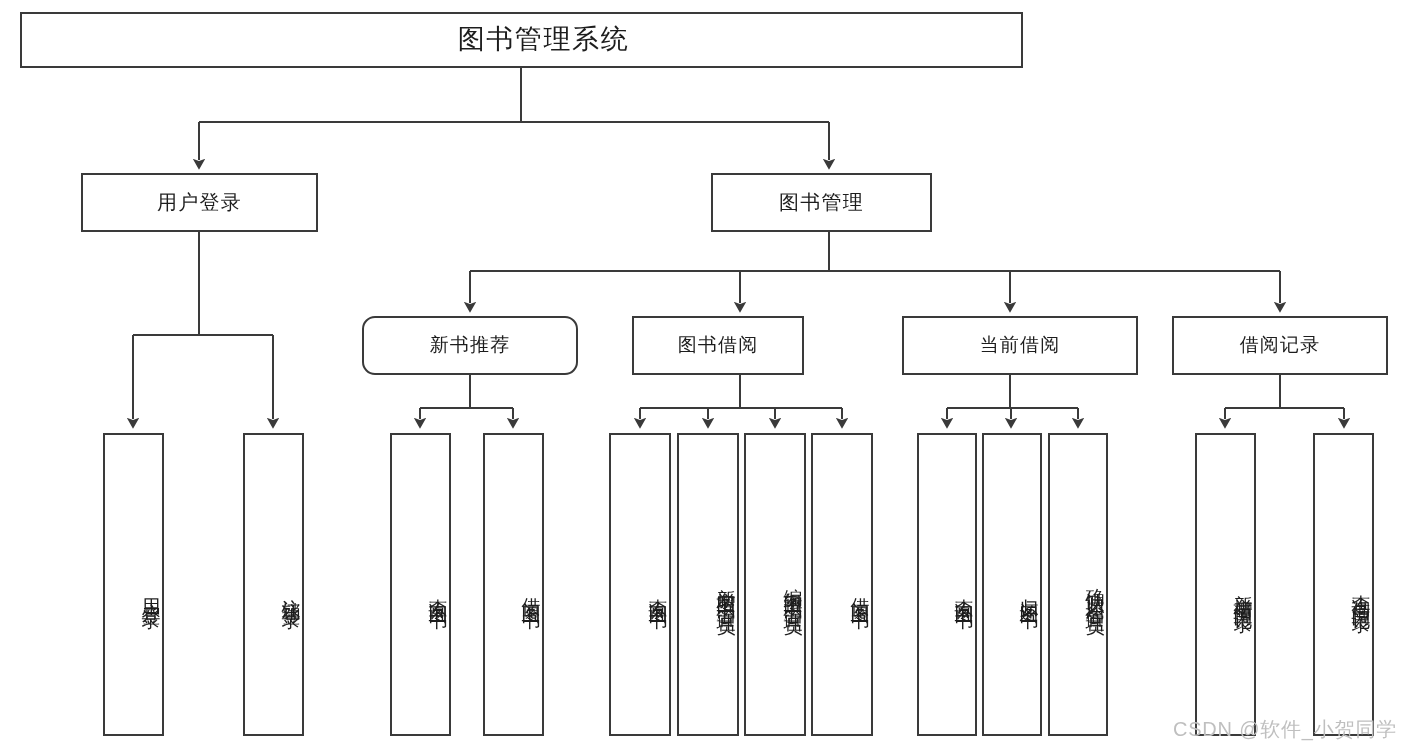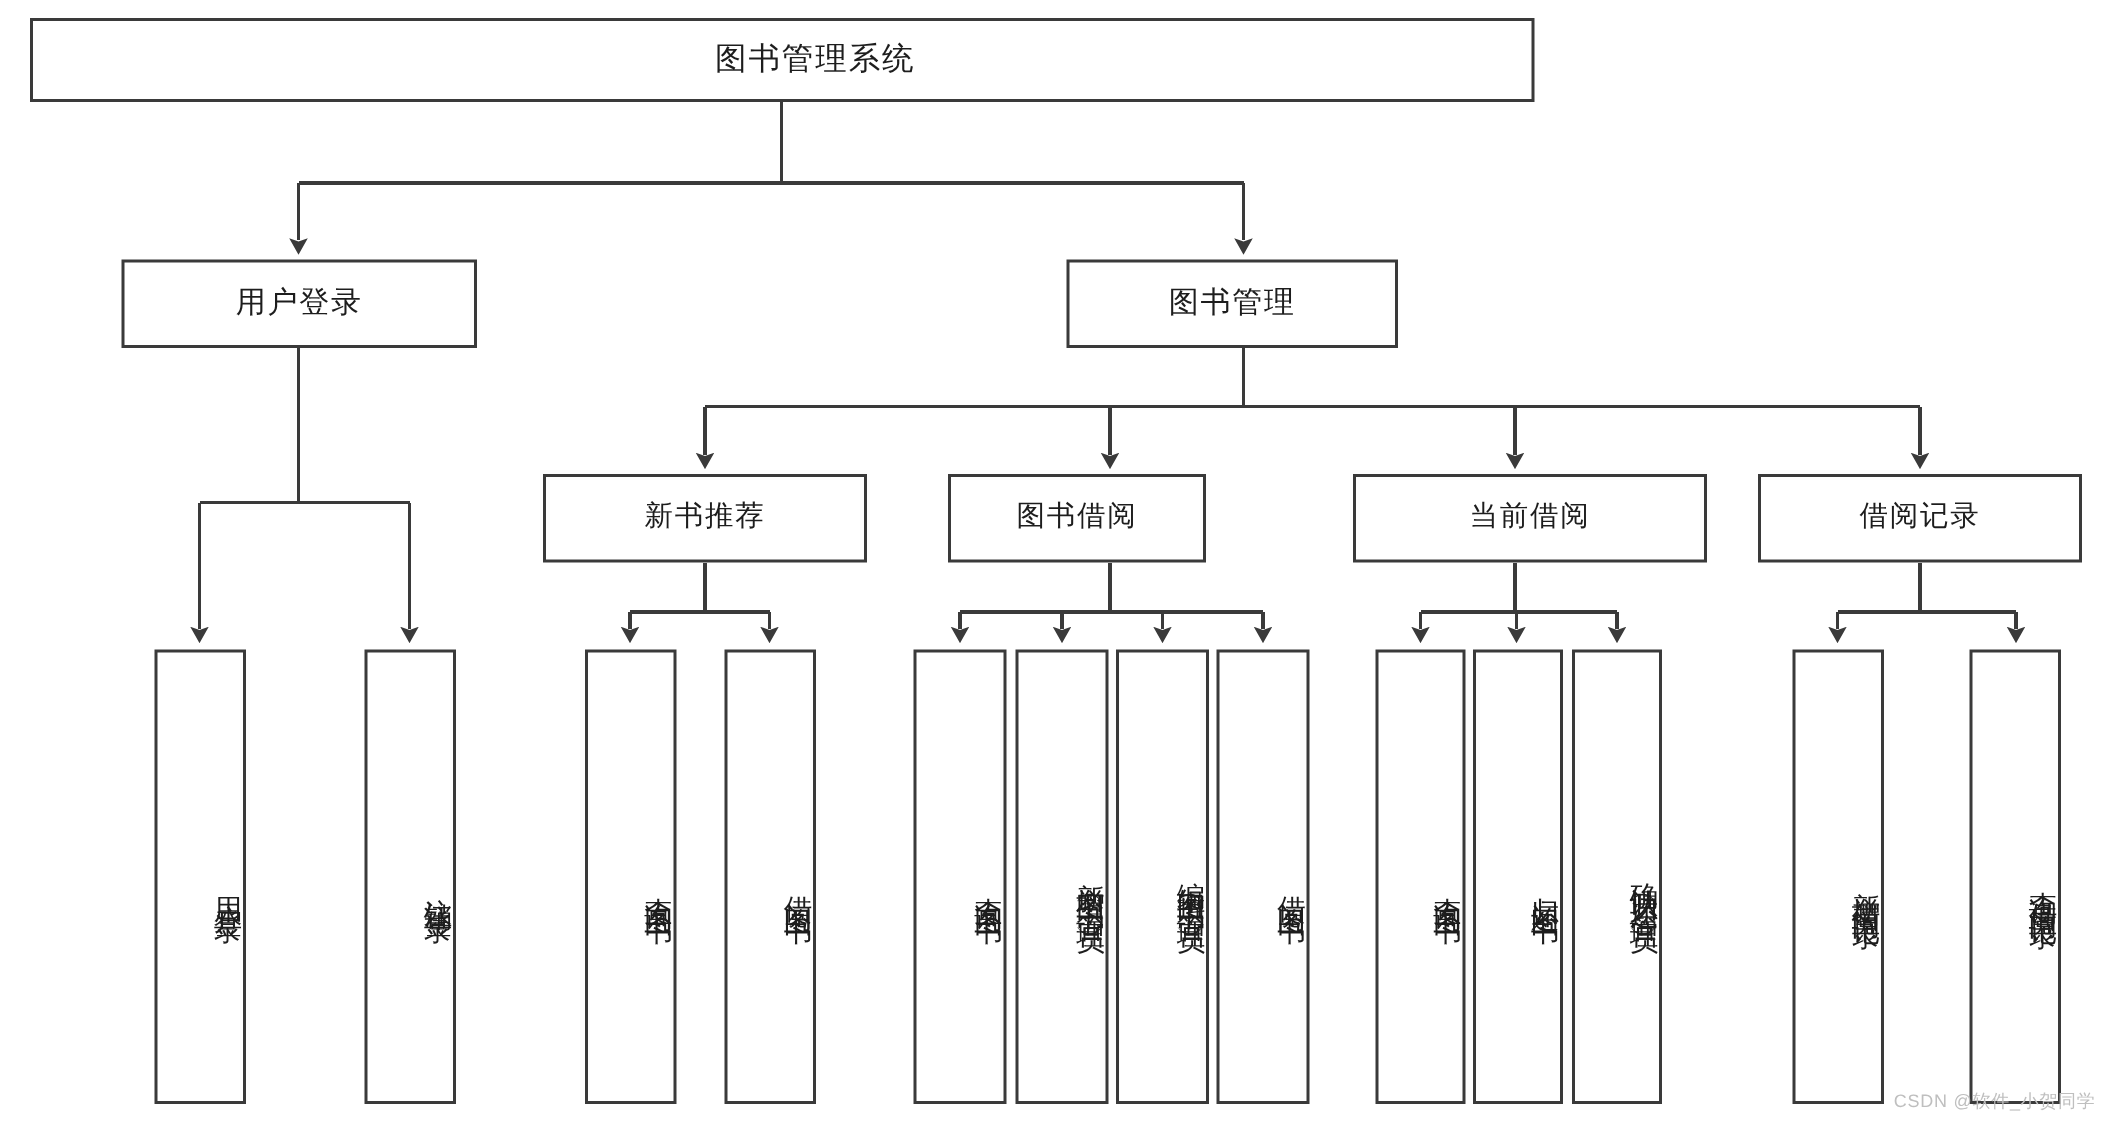--- a/index.html
+++ b/index.html
@@ -60,29 +60,29 @@
     padding-top: 14px;
   }
   .node .label {
     display: block;
     text-align: center;
     letter-spacing: 0.06em;
   }
   .node.vertical .label {
     letter-spacing: 0.22em;
   }
-  .node.root .label { font-size: 21px; margin-left: 44px; }
+  .node.root .label { font-size: 27px; margin-left: 44px; }
   .node.lvl2 .label { font-size: 20px; }
   .node.lvl3 .label { font-size: 19px; }
   .node.leaf .label { font-size: 19px; }
   #watermark {
     position: absolute;
     right: 8px;
     bottom: 4px;
-    font-size: 12px;
+    font-size: 20px;
     color: #bfbfbf;
     letter-spacing: 0.04em;
     white-space: nowrap;
     pointer-events: none;
   }
 </style>
 </head>
 <body>
 
 <div id="diagram-root">
@@ -154,21 +154,21 @@
   </div>
 
   <div class="node lvl2 horizontal" style="left:81px; top:173px; width:237px; height:59px;">
     <span class="label">用户登录</span>
   </div>
 
   <div class="node lvl2 horizontal" style="left:711px; top:173px; width:221px; height:59px;">
     <span class="label">图书管理</span>
   </div>
 
-  <div class="node lvl3 horizontal" style="left:362px; top:316px; width:216px; height:59px;">
+  <div class="node lvl3 horizontal" style="left:362px; top:316px; width:216px; height:59px;border-radius:13px;">
     <span class="label">新书推荐</span>
   </div>
 
   <div class="node lvl3 horizontal" style="left:632px; top:316px; width:172px; height:59px;">
     <span class="label">图书借阅</span>
   </div>
 
   <div class="node lvl3 horizontal" style="left:902px; top:316px; width:236px; height:59px;">
     <span class="label">当前借阅</span>
   </div>

